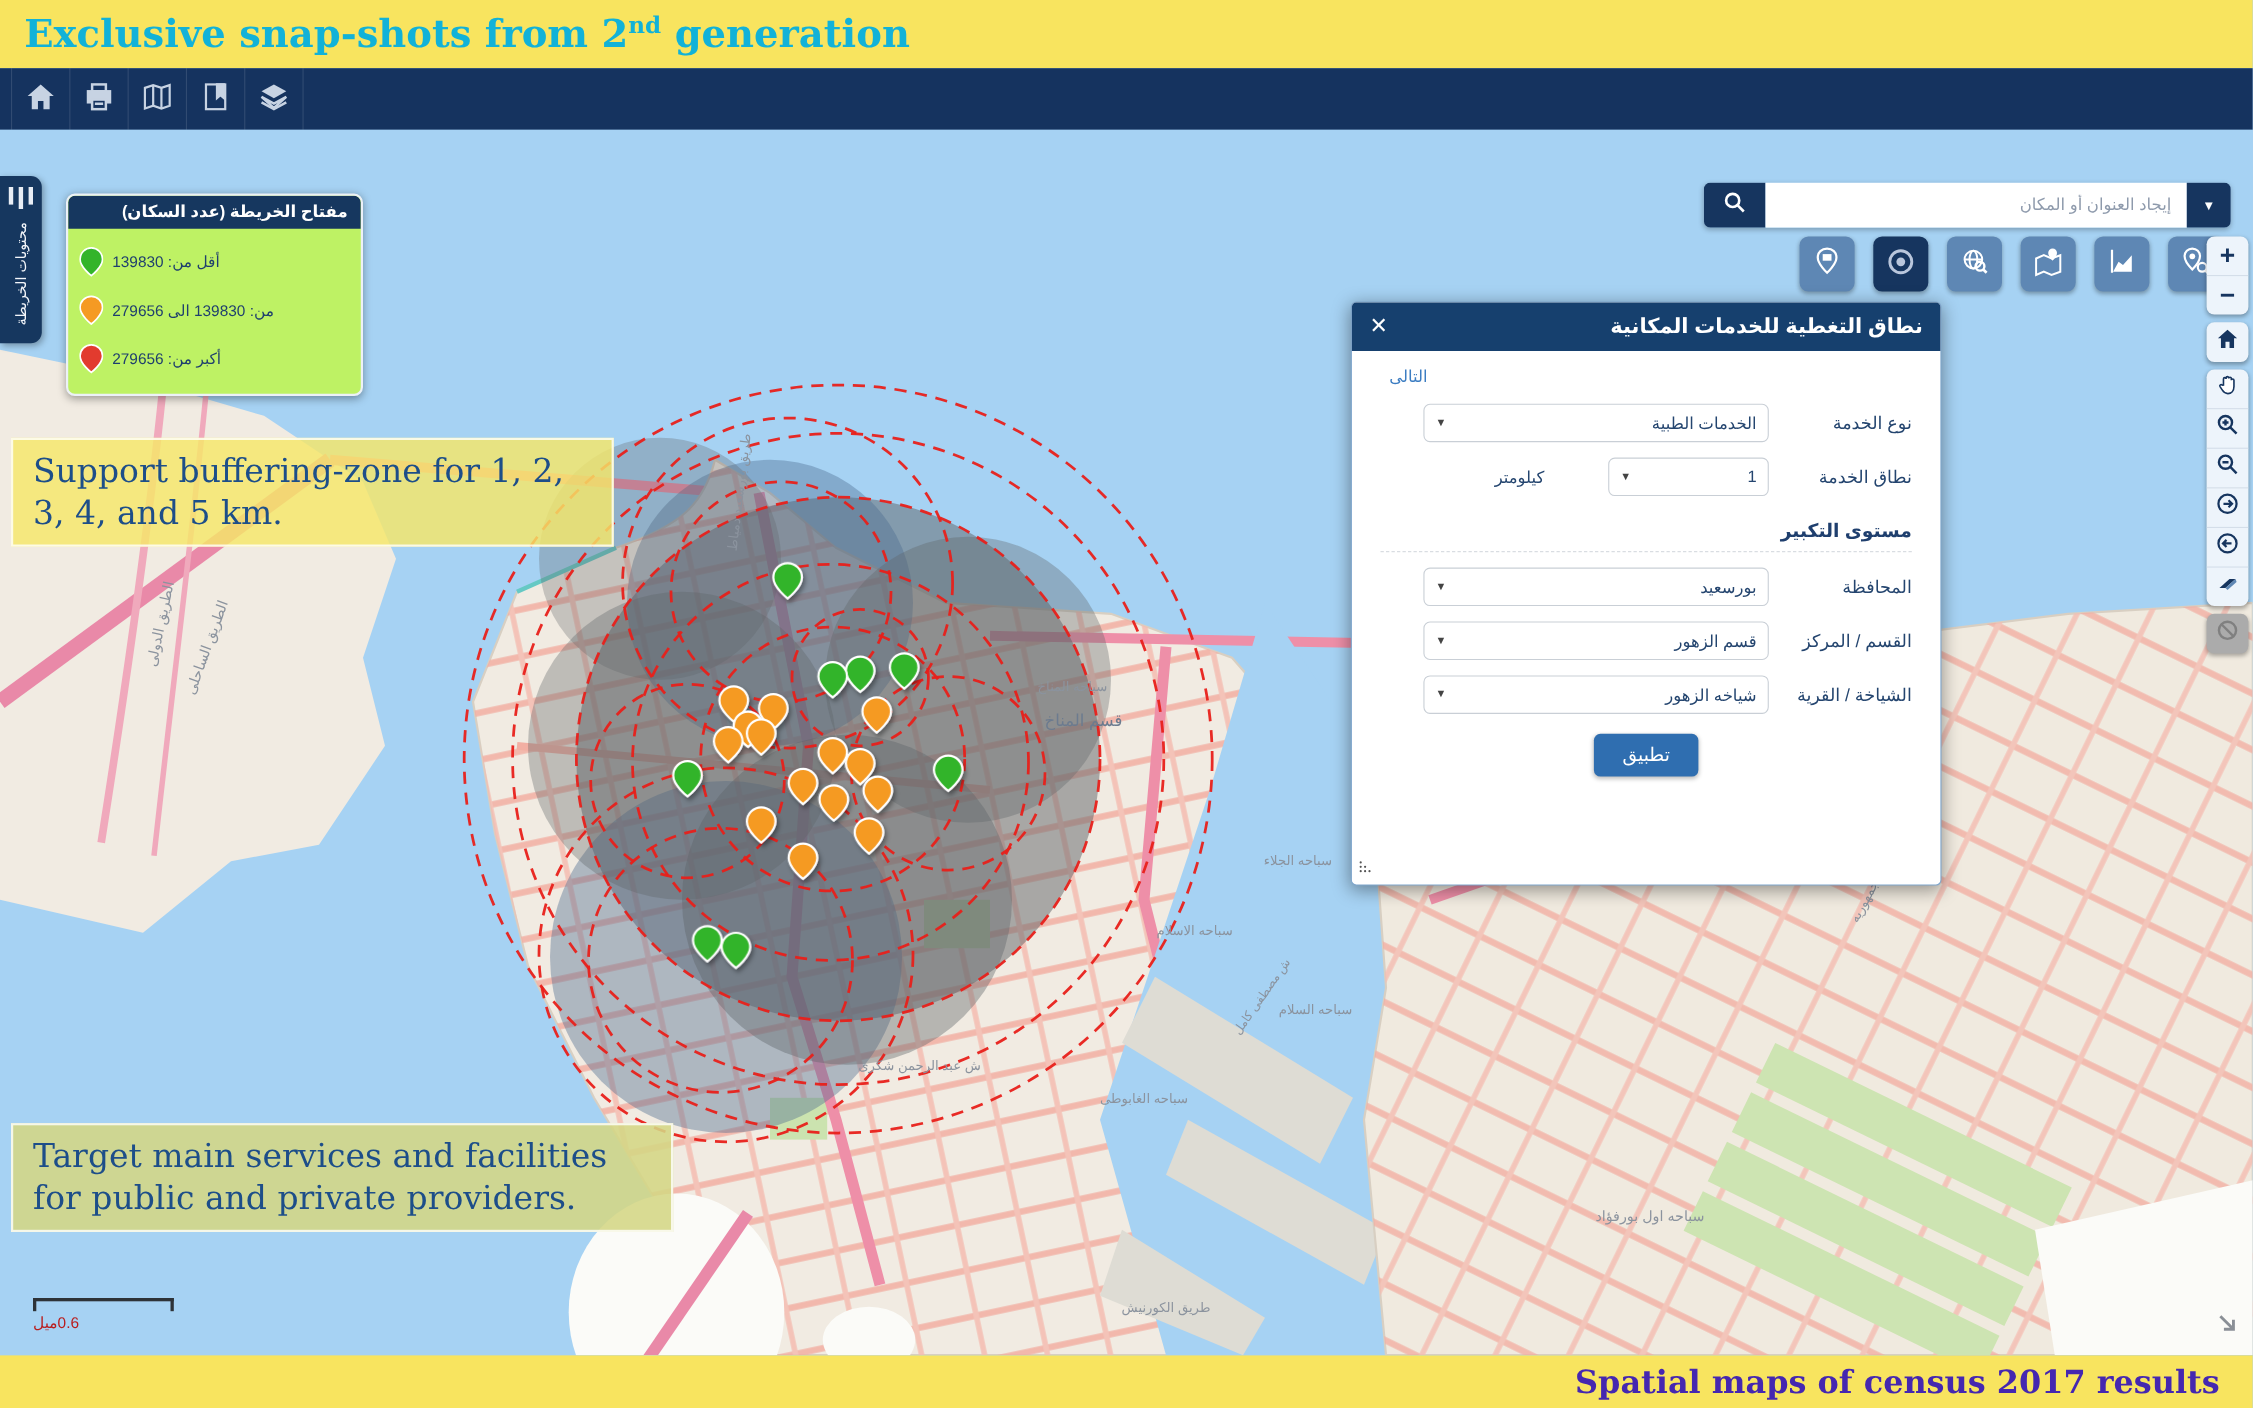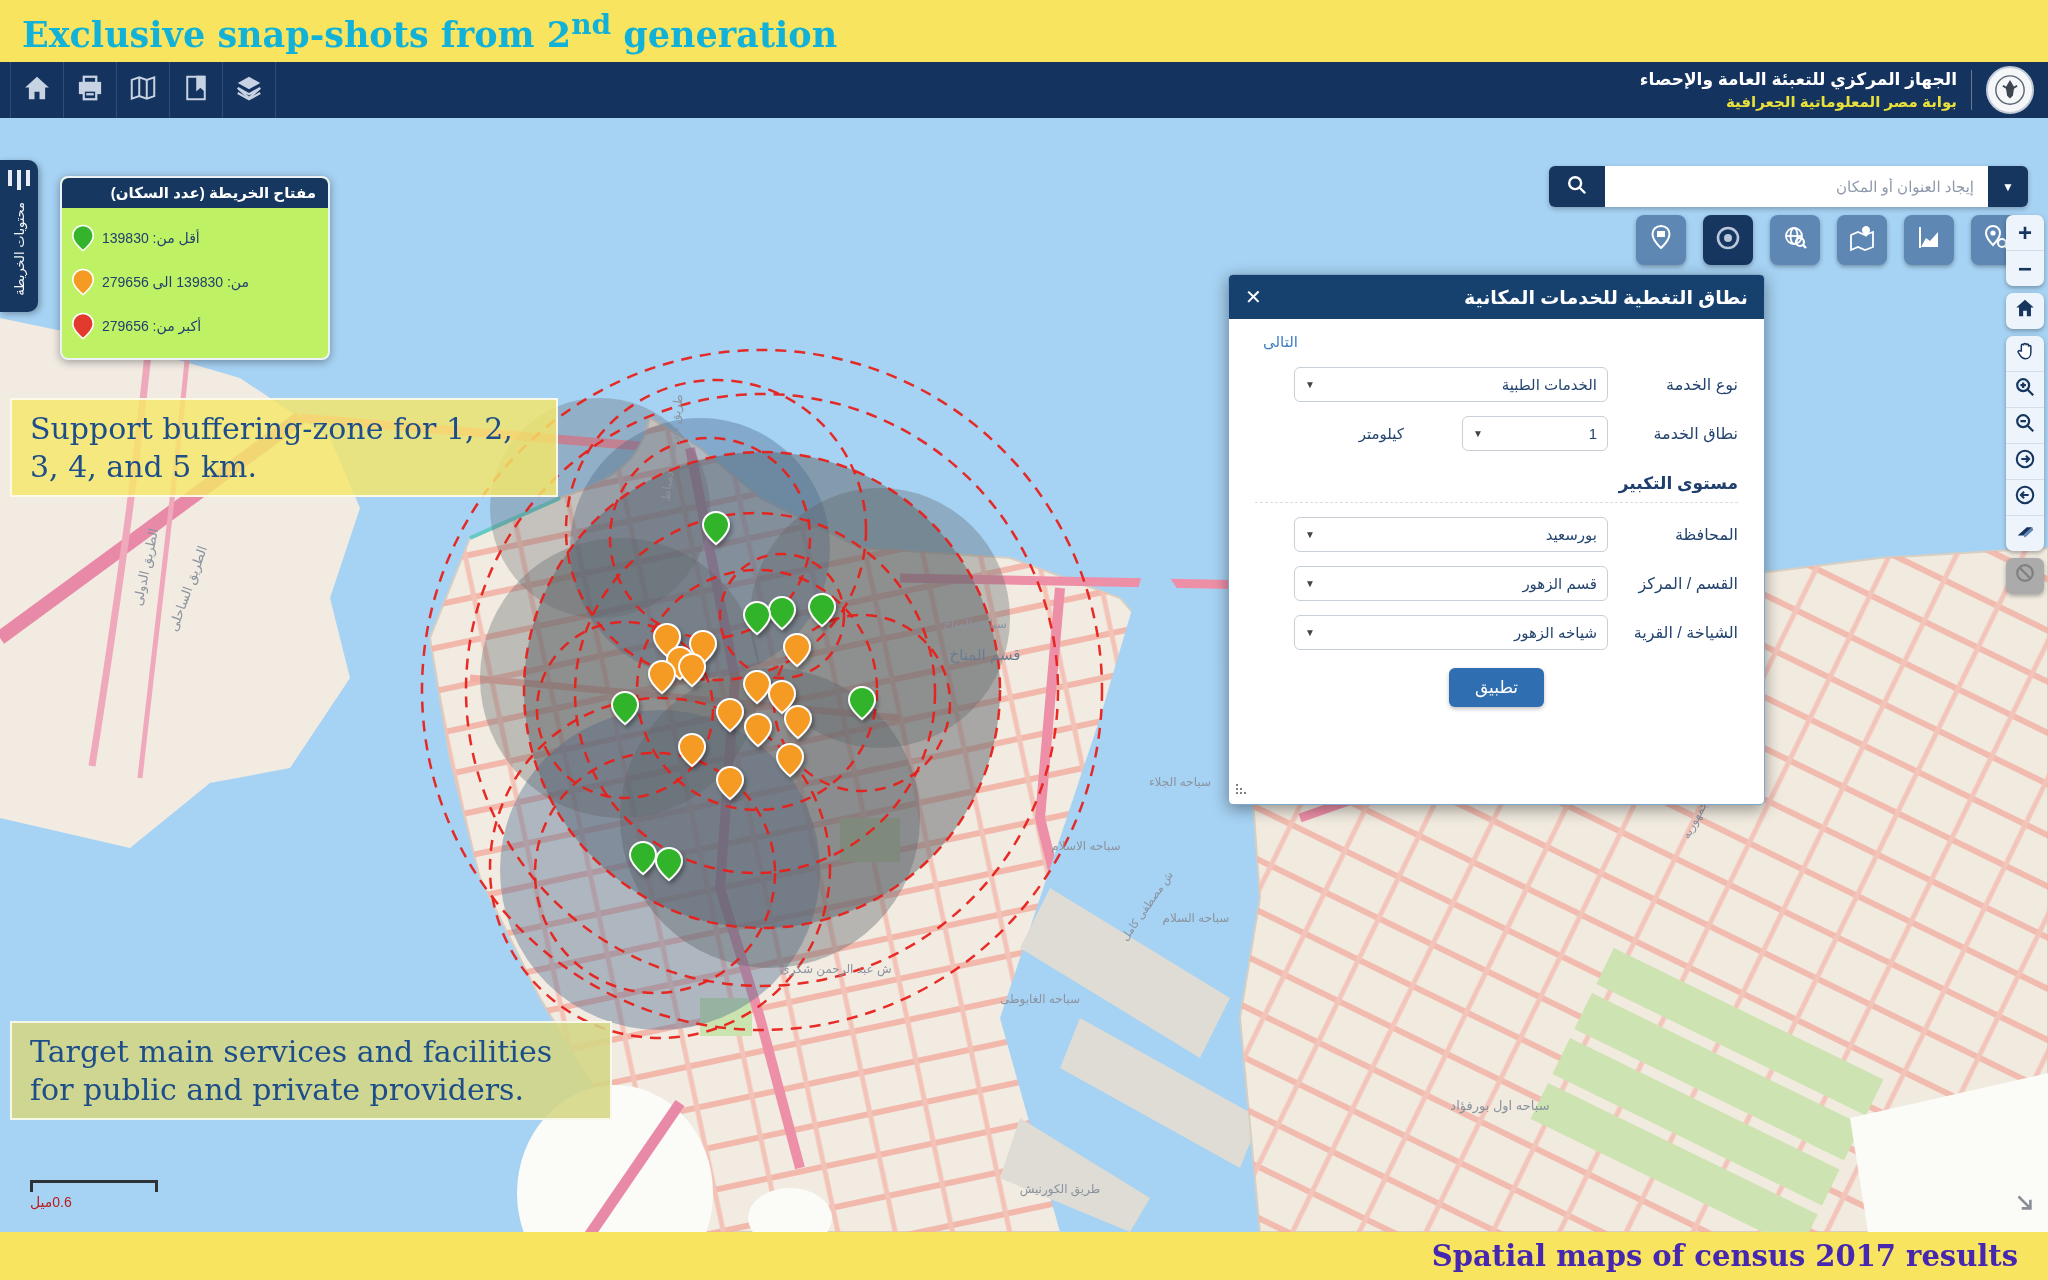--- a/index.html
+++ b/index.html
@@ -1,20 +1,20 @@
 <!DOCTYPE html>
 <html><head>
 <meta charset="utf-8">
 <style>
   html,body{margin:0;padding:0;}
   body{width:2048px;height:1280px;overflow:hidden;font-family:"Liberation Sans","DejaVu Sans",sans-serif;position:relative;background:#A6D2F3;}
   
   .banner-top{height:62px;background:#F8E45F;display:flex;align-items:center;padding-left:22px;box-sizing:border-box;}
   .banner-top .title{font-family:"DejaVu Serif","Liberation Serif",serif;font-weight:bold;font-size:35px;color:#12B2D8;}
-  .banner-top sup{font-size:28px;}
+  .banner-top sup{font-size:21px;}
   
   .header{height:56px;background:#15335F;display:flex;align-items:center;justify-content:space-between;padding:0 14px 0 10px;box-sizing:border-box;}
   .hdr-icons{display:flex;align-items:center;height:100%;}
   .hdr-btn{width:52px;height:100%;display:flex;align-items:center;justify-content:center;border-right:1px solid rgba(255,255,255,0.12);cursor:pointer;}
   .hdr-btn:first-child{border-left:1px solid rgba(255,255,255,0.12);}
   .hdr-btn svg{width:30px;height:30px;}
   .hdr-right{display:flex;align-items:center;gap:14px;direction:rtl;}
   .org-titles{text-align:right;}
   .org-title{color:#FFFFFF;font-weight:bold;font-size:17px;line-height:1.4;}
   .org-sub{color:#E8E13C;font-size:15px;font-weight:bold;line-height:1.3;}
@@ -123,34 +123,20 @@
             <path d="M13 3 V13 L15.5 10.8 L18 13 V3 Z" fill="#C7D3E3"></path>
           </svg></span>
       </div>
     <div class="hdr-btn">
         <span><svg viewBox="0 0 24 24" fill="#C7D3E3">
             <path d="M12 3 L21 8 L12 13 L3 8 Z"></path>
             <path d="M3 12 L12 17 L21 12 L12 20 Z" fill="none" stroke="#C7D3E3" stroke-width="1.8"></path>
             <path d="M3 16 L12 21 L21 16" fill="none" stroke="#C7D3E3" stroke-width="1.8"></path>
           </svg></span>
       </div>
-  </div>
-  <div class="hdr-right">
-    <div class="emblem">
-      <svg viewBox="0 0 24 24" width="34" height="34">
-          <circle cx="12" cy="12" r="10" fill="none" stroke="#5A6472" stroke-width="1"></circle>
-          <path d="M12 5 L15 10 L14 16 L12 18 L10 16 L9 10 Z" fill="#3E4550"></path>
-          <path d="M7 9 L12 12 L17 9" stroke="#3E4550" stroke-width="1.4" fill="none"></path>
-        </svg>
-    </div>
-    <div class="hdr-sep"></div>
-    <div class="org-titles">
-      <div class="org-title">الجهاز المركزي للتعبئة العامة والإحصاء</div>
-      <div class="org-sub">بوابة مصر المعلوماتية الجعرافية</div>
-    </div>
   </div>
 </div>
 
 <div class="map">
 
   <svg id="map-svg" width="2048" height="1114" viewBox="0 0 2048 1114">
     <defs>
       <pattern id="sg1" width="56" height="42" patternUnits="userSpaceOnUse" patternTransform="rotate(-12)">
         <line x1="0" y1="21" x2="56" y2="21" stroke="#F2AFA3" stroke-width="6"></line>
         <line x1="28" y1="0" x2="28" y2="42" stroke="#F4BCB1" stroke-width="5"></line>

